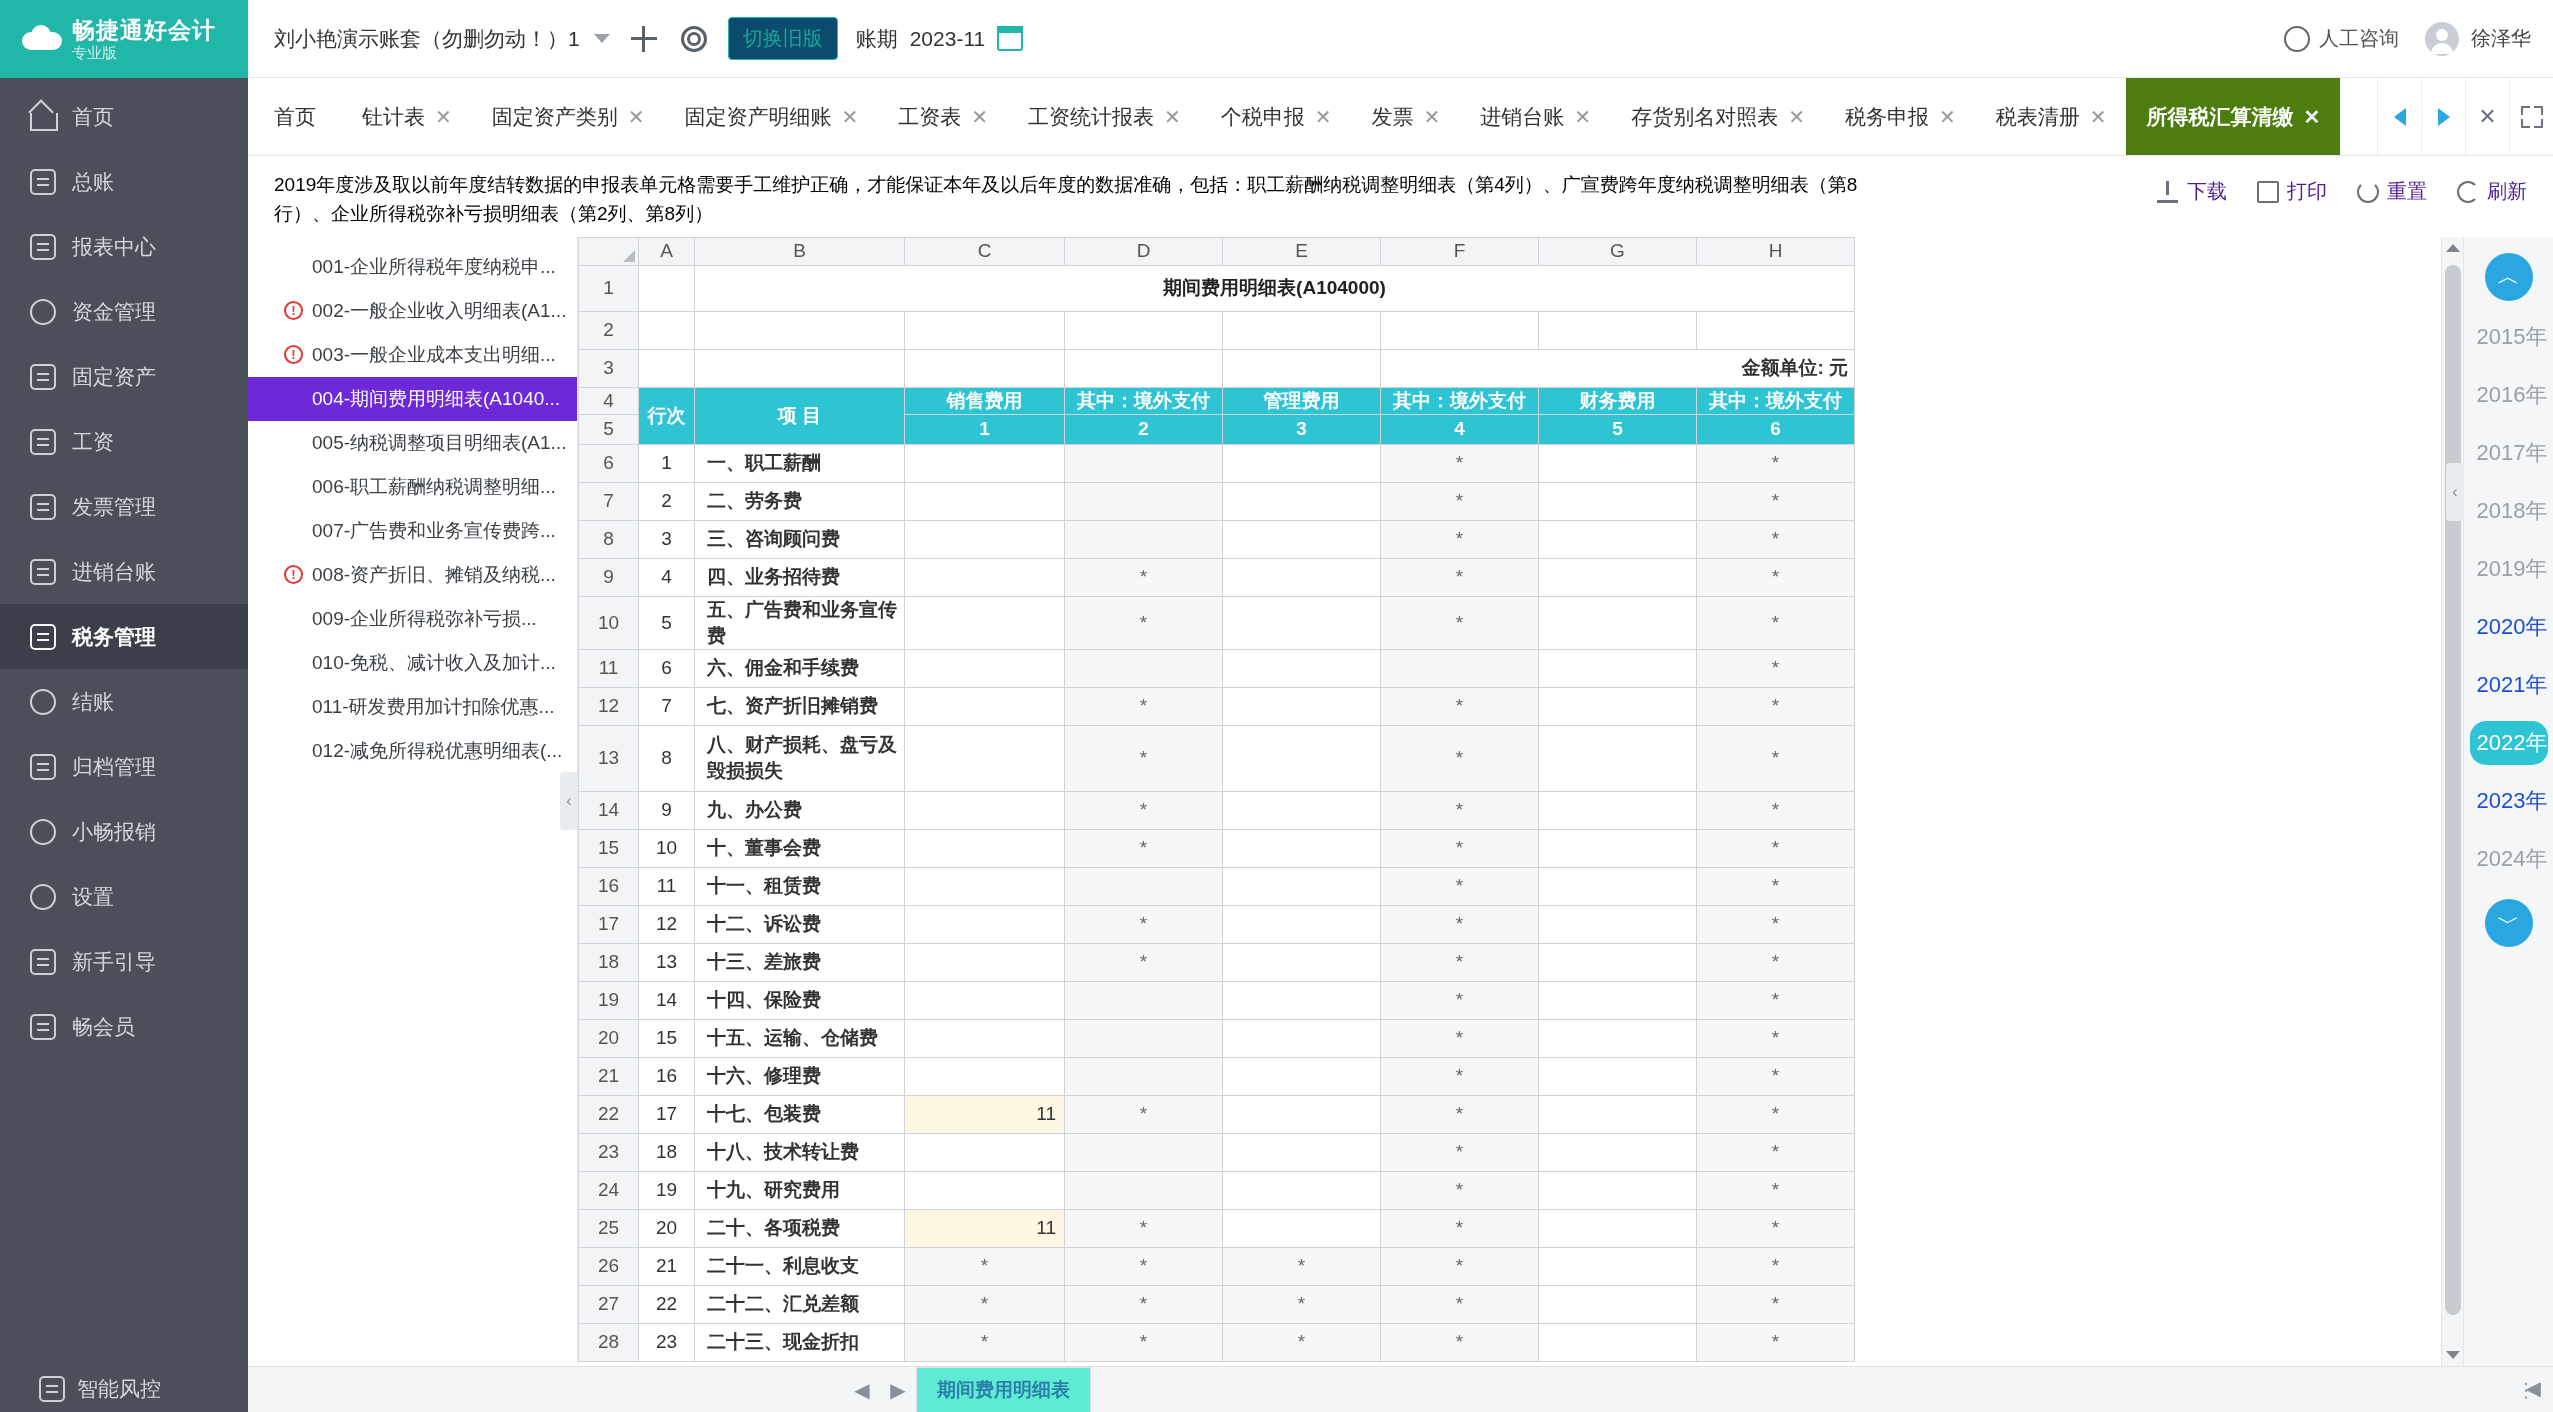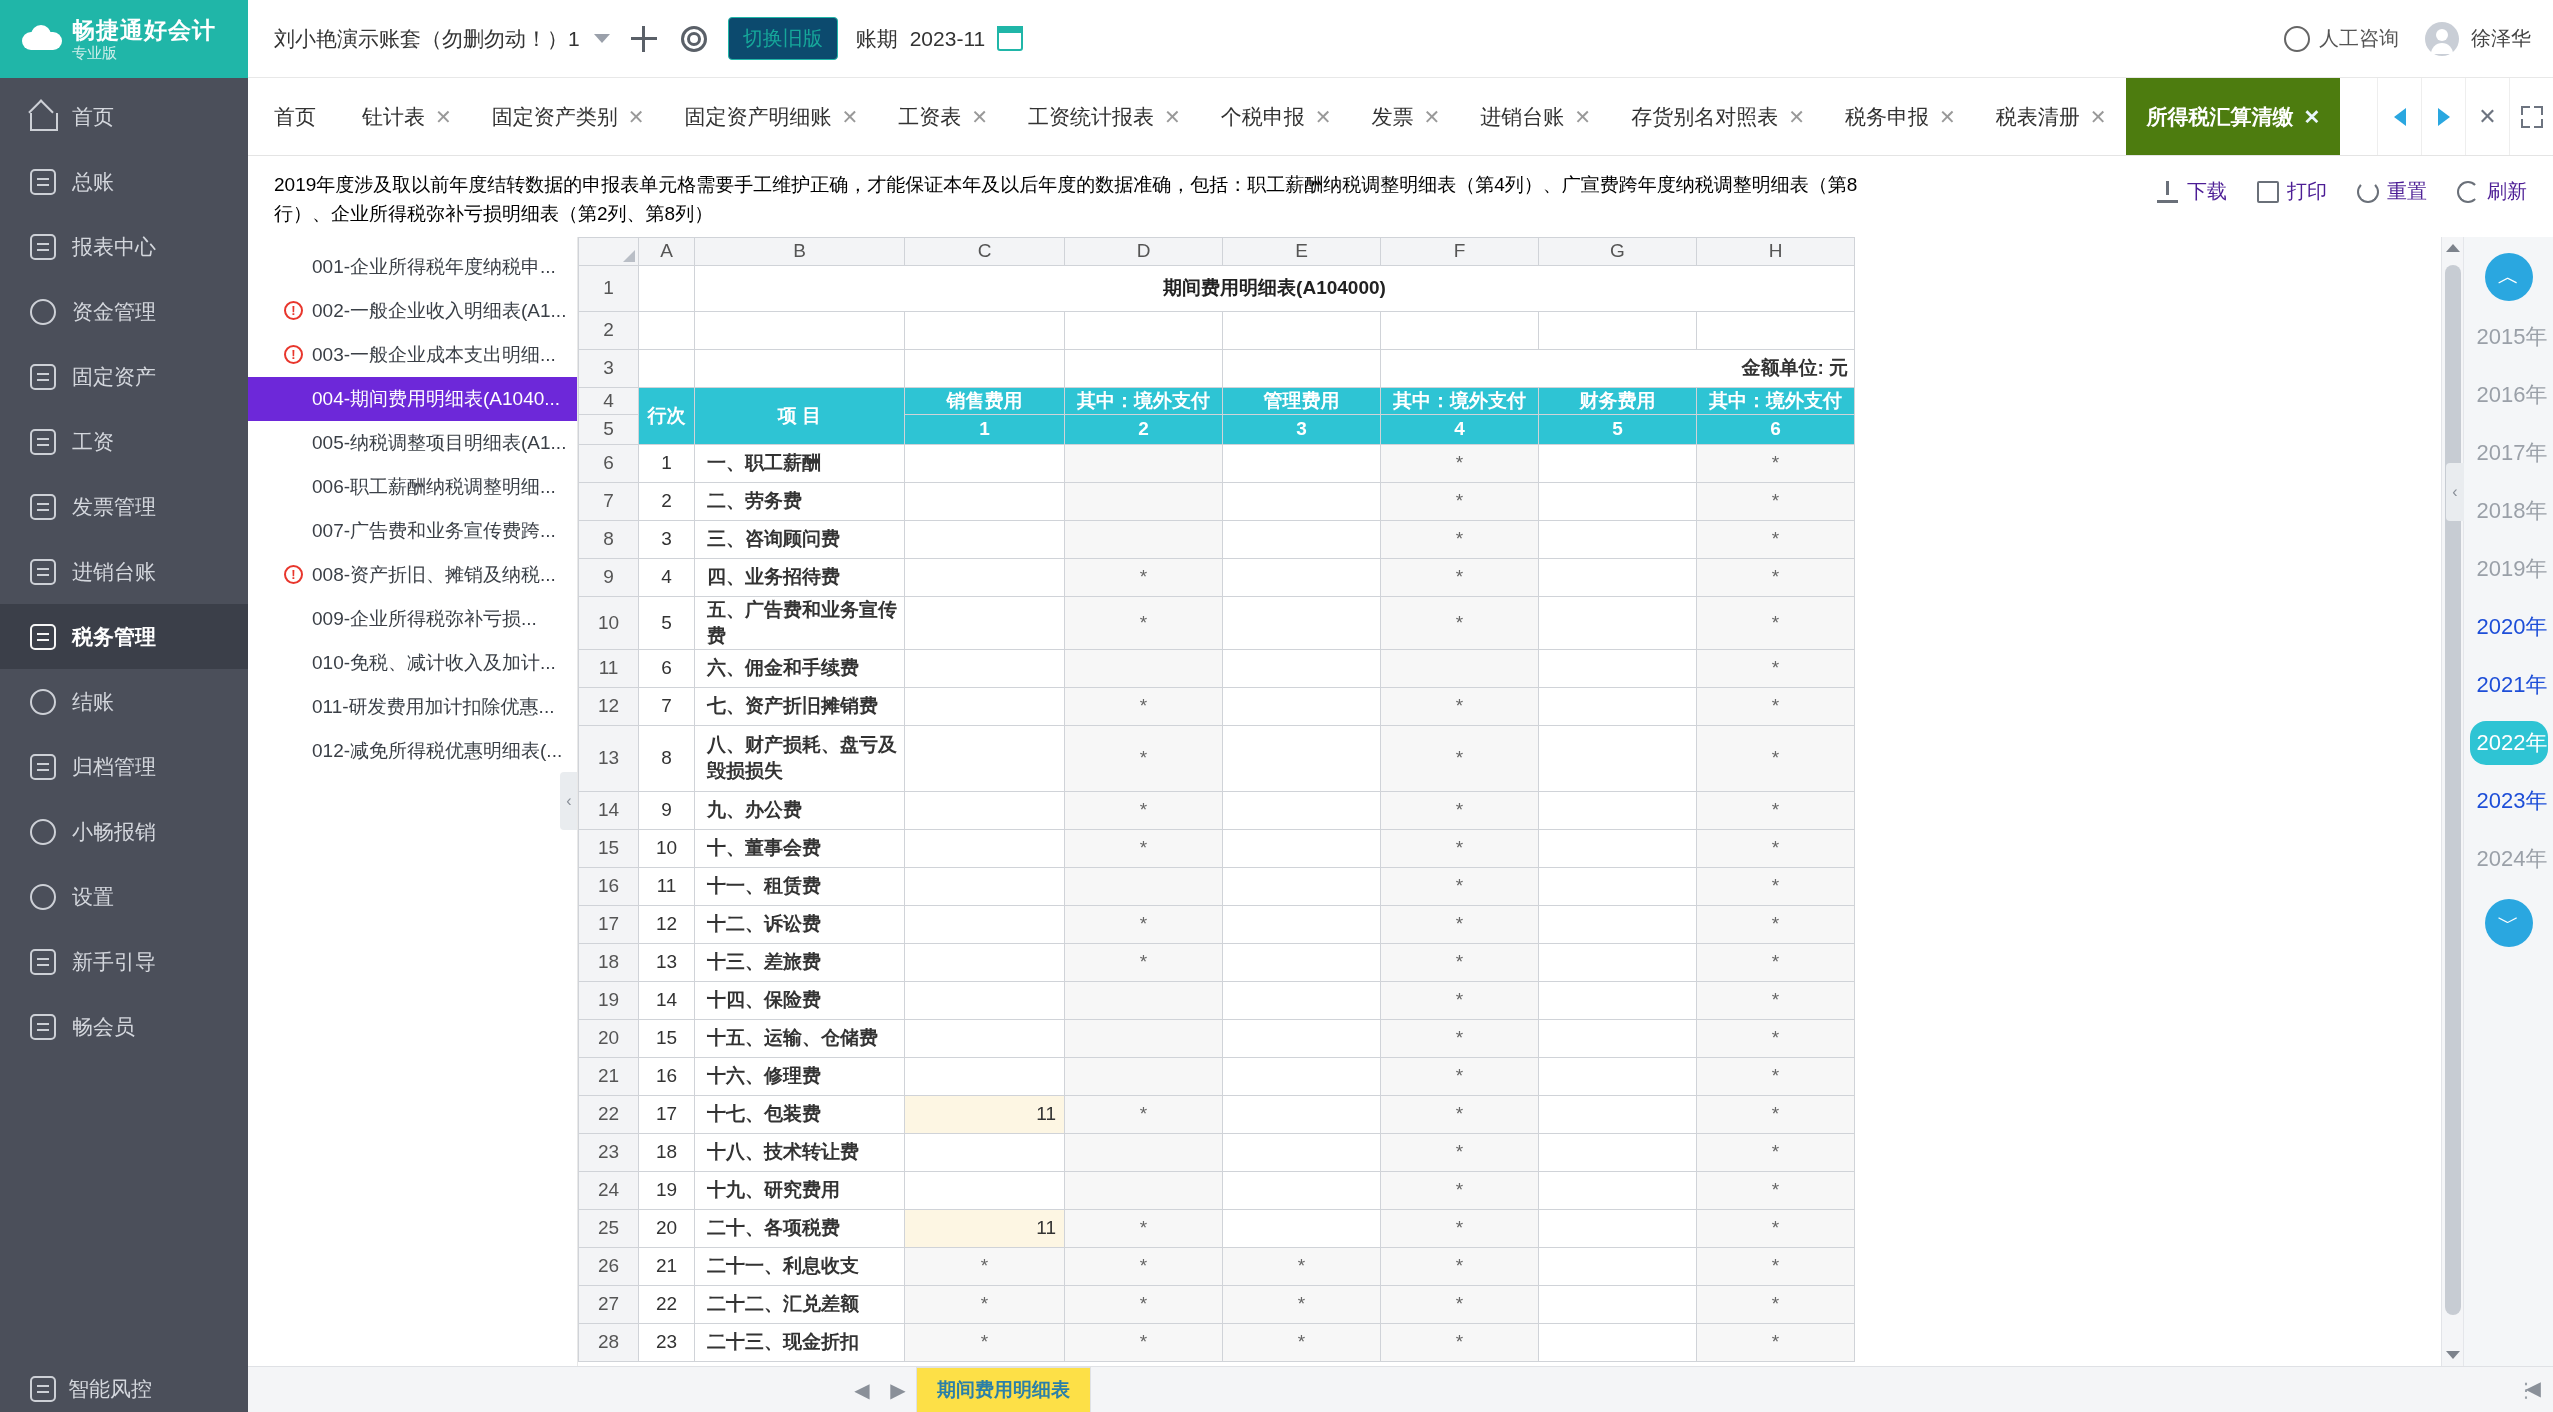--- a/index.html
+++ b/index.html
@@ -52,21 +52,21 @@
     content:""; position:absolute; left:2px; top:-1px; width:16px;height:16px;
     border-left:2px solid currentColor; border-top:2px solid currentColor;
     transform:rotate(45deg);
   }
   .nav-ico span {
     position:absolute; left:5px; right:5px; top:7px; height:2px; background:currentColor;
     box-shadow:0 6px 0 currentColor;
   }
   .nav-ico.circle { border-radius:50%; }
   .nav-bottom {
-    position:absolute; bottom:0; left:0; width:248px; height:46px;
+    position:absolute; bottom:0; left:9px; width:248px; height:46px;
     display:flex; align-items:center; gap:12px; padding-left:30px;
     color:#d4d7dd; font-size:21px; overflow:hidden;
   }
 
   
   .right { flex:1; display:flex; flex-direction:column; min-width:0; position:relative; }
 
   
   .topbar {
     height:78px; background:#fff; display:flex; align-items:center;
@@ -273,21 +273,21 @@
     display:flex;align-items:center;justify-content:center;font-size:16px; cursor:pointer;
   }
 
   
   .sheettabs {
     height:46px; background:#f4f5f7; border-top:1px solid #dfe1e5;
     display:flex; align-items:center; gap:0; padding-left:596px; position:relative;
   }
   .st-nav { width:36px; text-align:center; color:#8a9099; cursor:pointer; font-size:20px; }
   .st-tab {
-    height:46px; display:flex;align-items:center; padding:0 20px; background:#fde047;
+    height:46px; display:flex;align-items:center; padding:0 20px; background:#5eead4;
     border:1px solid #dfe1e5; border-bottom:none; font-size:19px; color:#2a7fa8; font-weight:bold;
   }
   .st-dots { margin-left:auto; margin-right:14px; color:#9aa0a8; letter-spacing:3px;}
   .st-left-arrow { position:absolute; right:12px; bottom:12px; color:#8a9099; }
 </style>
 </head>
 <body>
 
 <div id="app">
 

